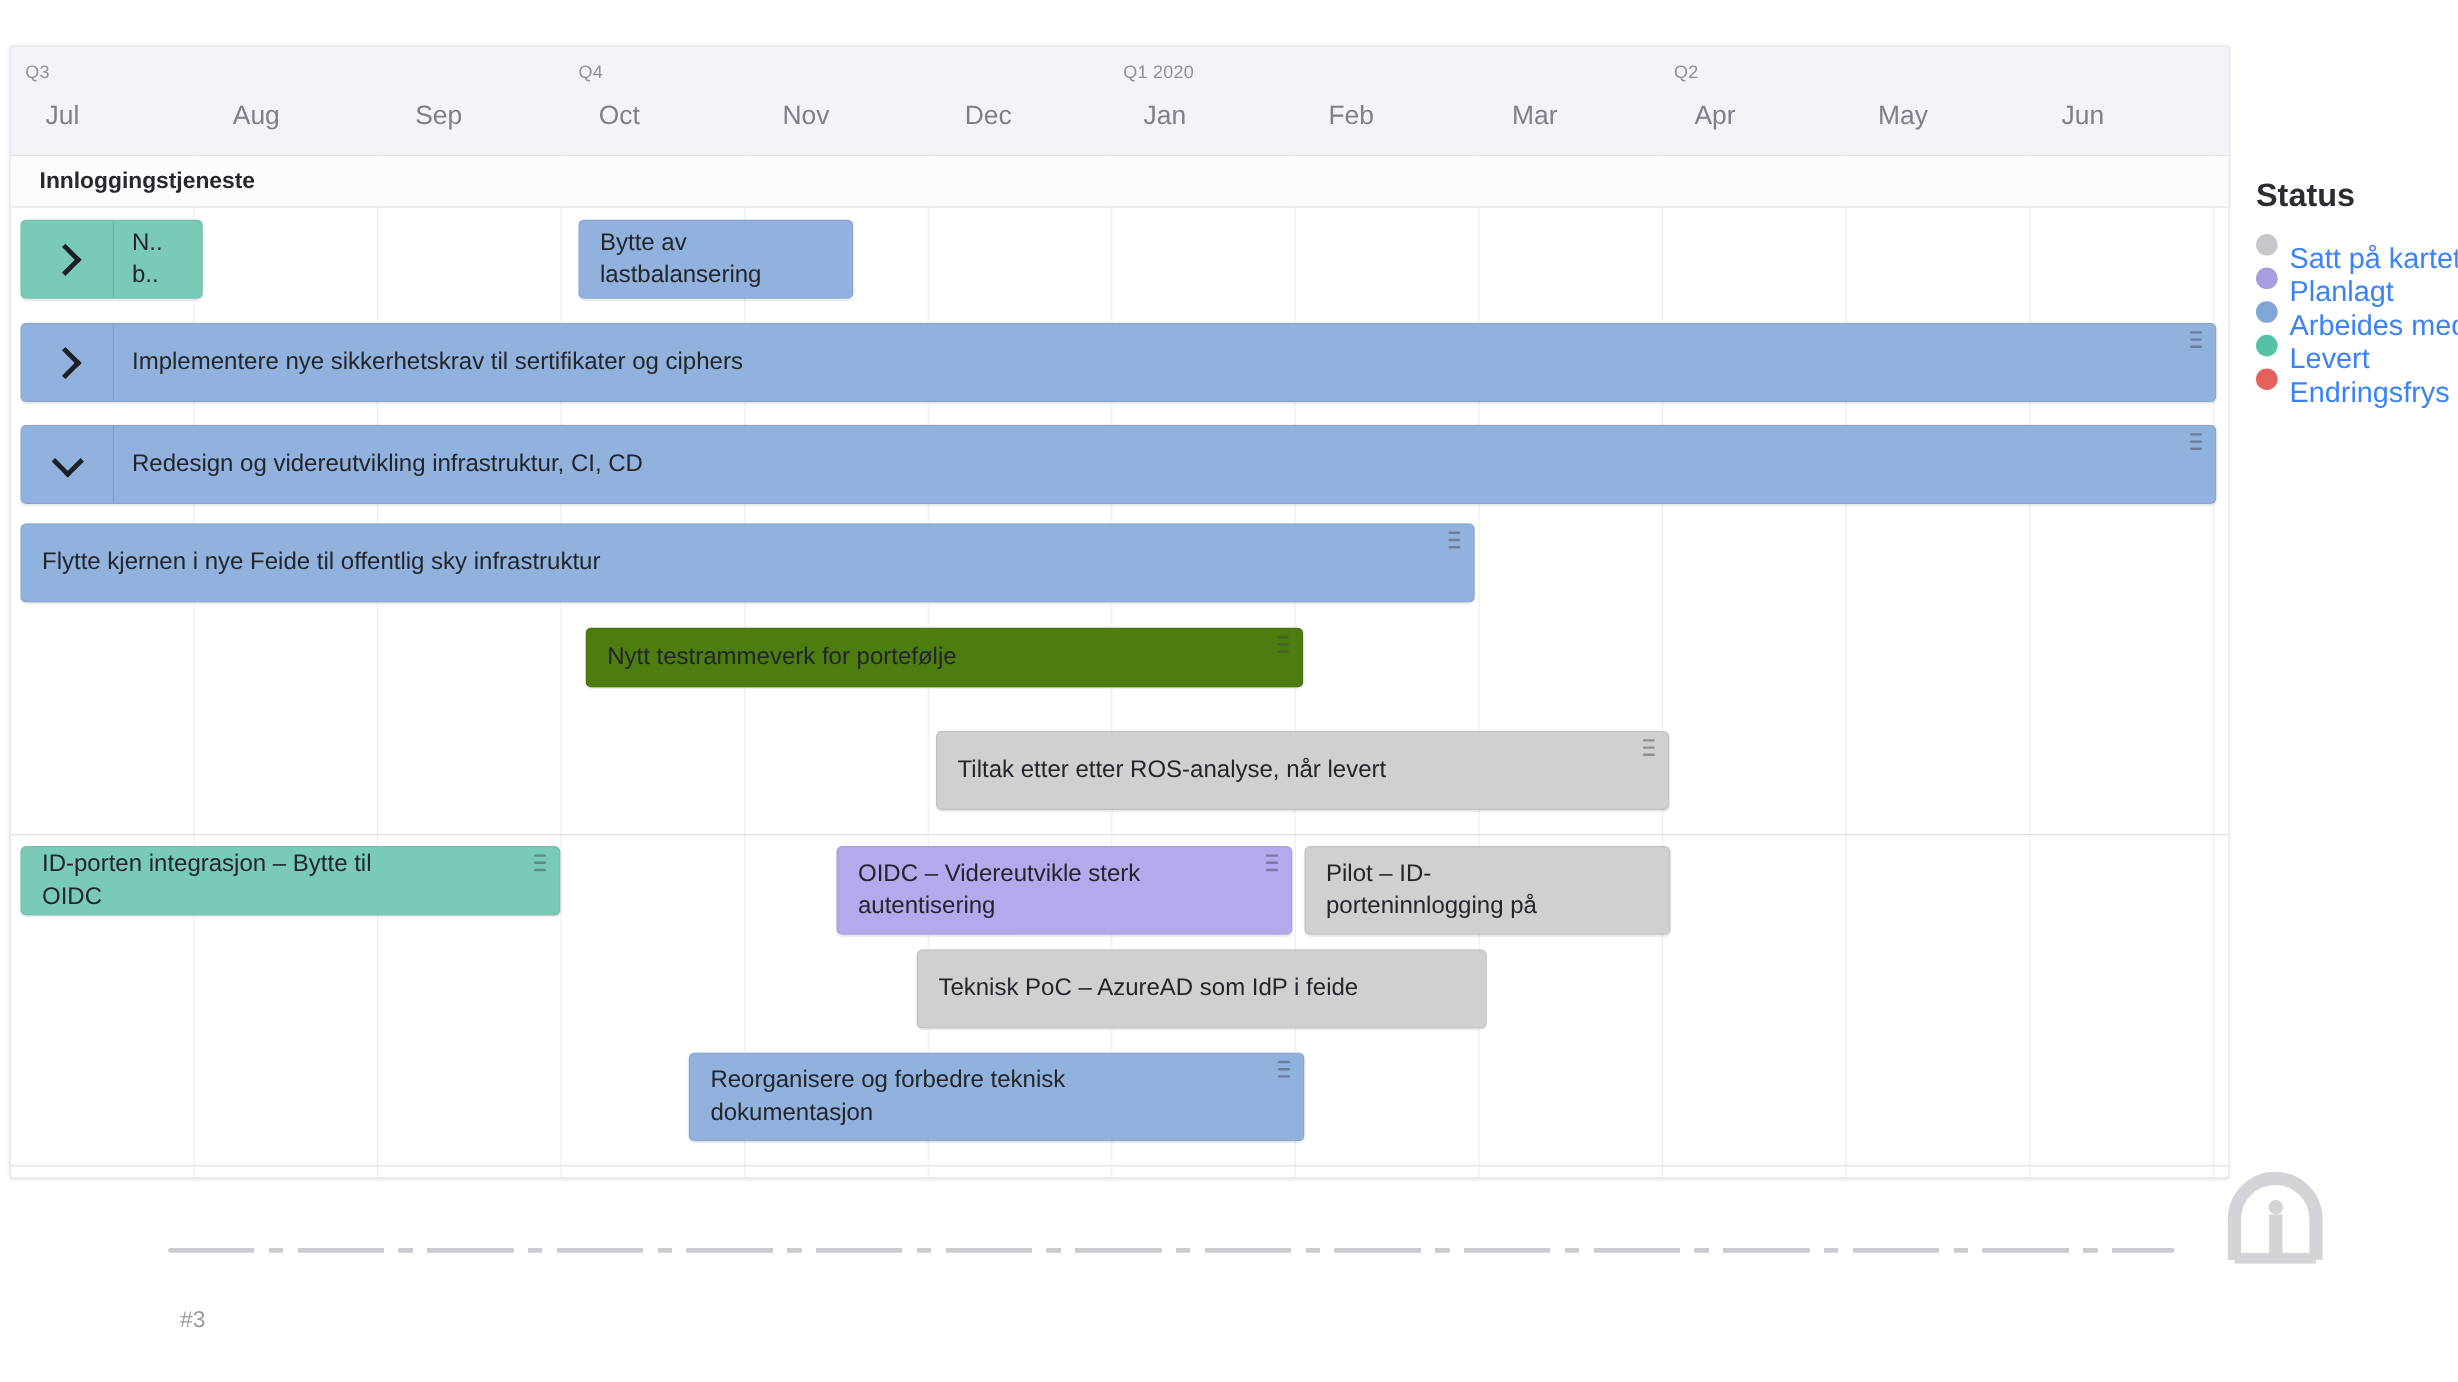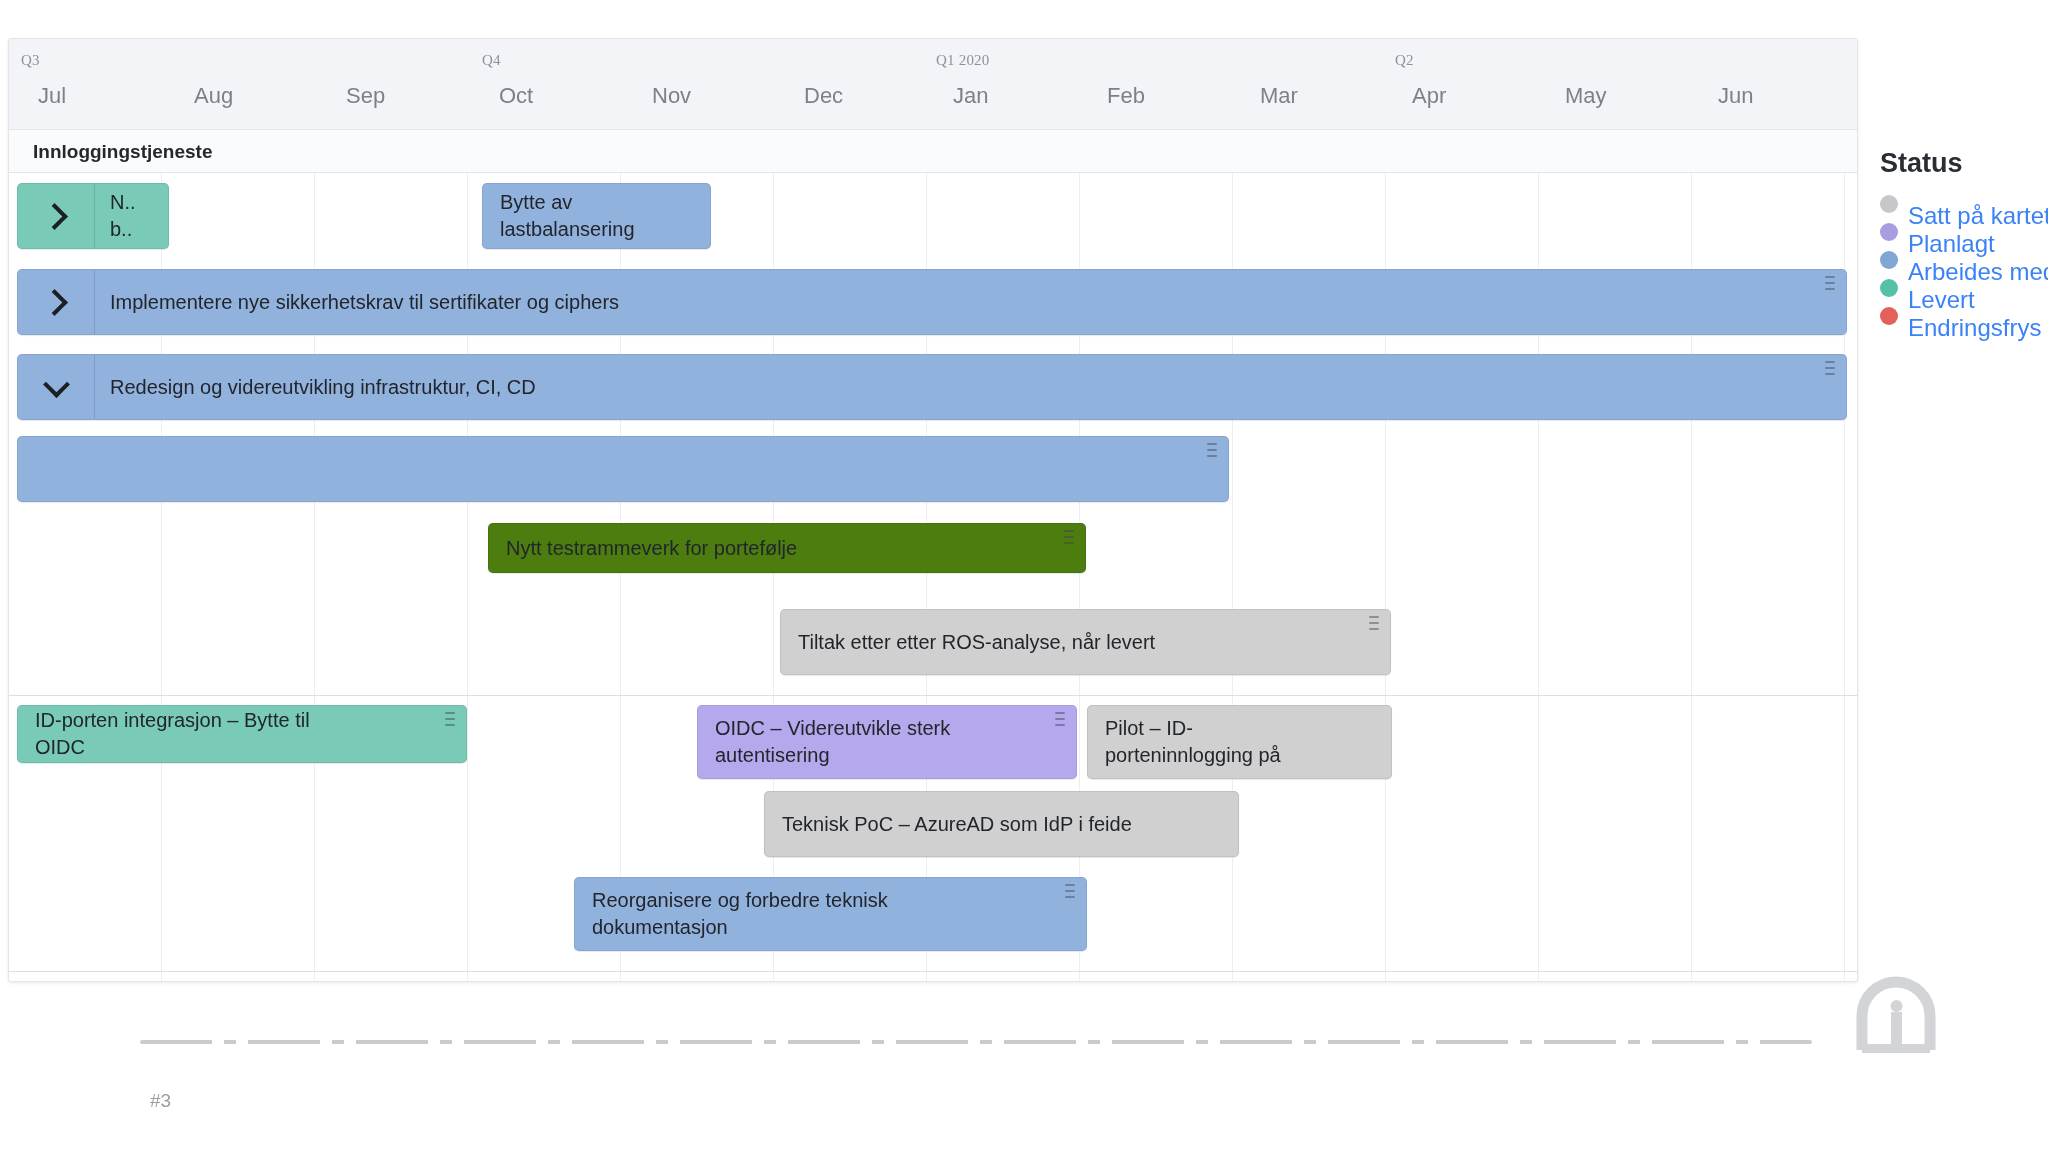--- a/index.html
+++ b/index.html
@@ -49,21 +49,20 @@
     width: 100%;
     height: 36px;
   }
   .quarter-label {
     position: absolute;
     top: 13px;
     font-size: 15px;
     color: #8d9199;
     letter-spacing: 0.2px;
     white-space: nowrap;
-    font-family: Liberation Serif, serif;
   }
   .month-row {
     position: absolute;
     left: 0; top: 36px;
     width: 100%;
     height: 54px;
   }
   .month-label {
     position: absolute;
     top: 8px;
@@ -329,20 +328,21 @@
             <span class="chev down"></span>
           </div>
           <div class="bar-label">Redesign og videreutvikling infrastruktur, CI, CD</div>
           <div class="drag-handle">
             <i></i>
             <i></i>
             <i></i>
           </div>
         </div>
         <div class="bar" style="left: 8px; top: 265px; width: 1212px; height: 66px; background: rgb(146, 178, 222);">
+          <div class="bar-label">Flytte kjernen i nye Feide til offentlig sky infrastruktur</div>
           <div class="drag-handle">
             <i></i>
             <i></i>
             <i></i>
           </div>
         </div>
         <div class="bar" style="left: 479px; top: 352px; width: 598px; height: 50px; background: #4d7c0f;">
           <div class="bar-label">Nytt testrammeverk for portefølje</div>
           <div class="drag-handle">
             <i></i>

